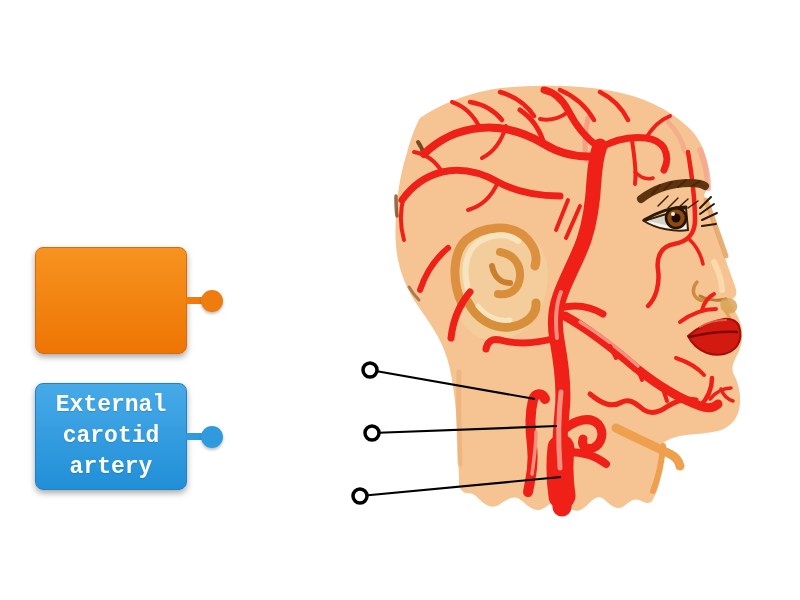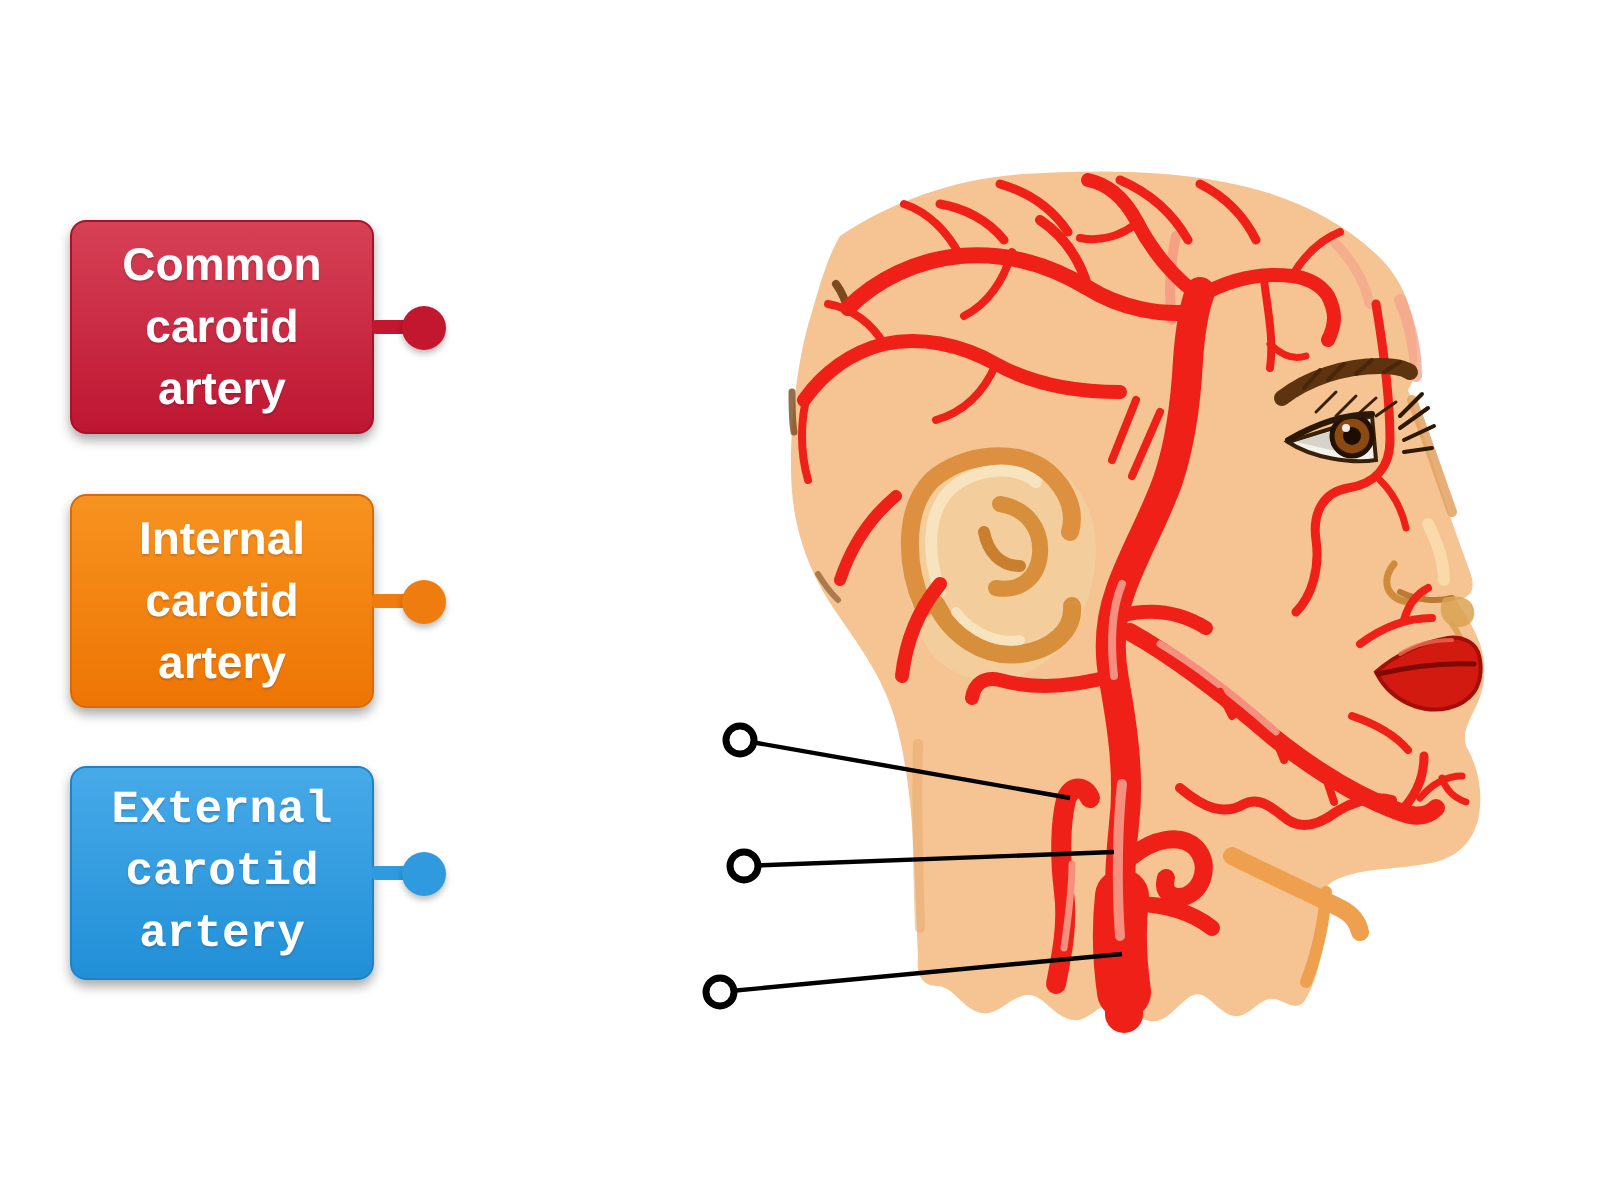--- a/index.html
+++ b/index.html
@@ -160,27 +160,21 @@
           <line x1="372" y1="433" x2="557" y2="426" stroke="#000000" stroke-width="2.2"></line>
           <circle cx="372" cy="433" r="7" fill="#fff" stroke="#000000" stroke-width="3.5"></circle>
         </g>
         <g>
           <line x1="360" y1="496" x2="561" y2="477" stroke="#000000" stroke-width="2.2"></line>
           <circle cx="360" cy="496" r="7" fill="#fff" stroke="#000000" stroke-width="3.5"></circle>
         </g>
       </g>
   </svg>
 
-  <div class="card" style="top: 110px; background: linear-gradient(rgb(214, 65, 86), rgb(190, 22, 50)); border-color: rgb(169, 17, 38);">
-    <div class="card-label">Common carotid artery</div>
-    <div class="stem" style="background: rgb(194, 23, 47);"></div>
-    <div class="dot" style="background: rgb(194, 23, 47);"></div>
-  </div>
   <div class="card" style="top: 247px; background: linear-gradient(rgb(247, 147, 32), rgb(238, 117, 3)); border-color: rgb(217, 106, 5);">
-    <div class="card-label">Internal carotid artery</div>
     <div class="stem" style="background: rgb(238, 124, 14);"></div>
     <div class="dot" style="background: rgb(238, 124, 14);"></div>
   </div>
   <div class="card" style="top: 383px; background: linear-gradient(rgb(71, 170, 232), rgb(33, 143, 215)); border-color: rgb(31, 130, 198); font-family: Liberation Mono, monospace;">
     <div class="card-label">External carotid artery</div>
     <div class="stem" style="background: rgb(47, 155, 222);"></div>
     <div class="dot" style="background: rgb(47, 155, 222);"></div>
   </div>
 </div>
 

